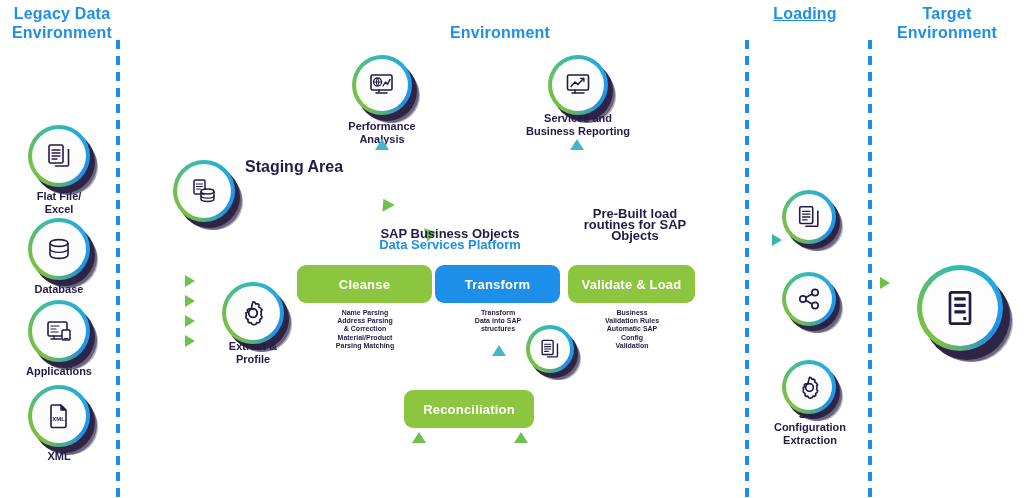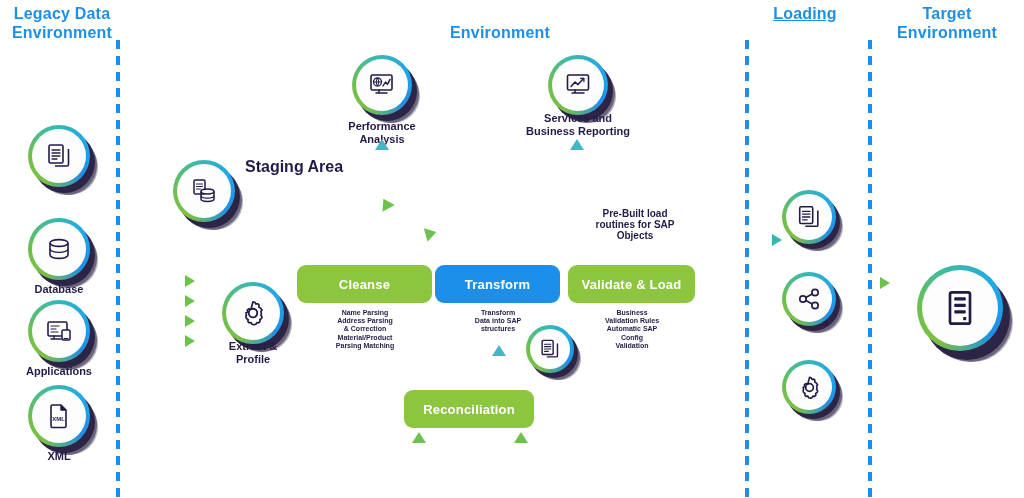--- a/index.html
+++ b/index.html
@@ -96,21 +96,21 @@
     position: absolute;
     text-align: center;
     color: #241a47;
     font-size: 7px;
     font-weight: bold;
     line-height: 8.2px;
   }
   .caption-lg {
     position: absolute;
     text-align: center;
-    font-size: 10px;
+    font-size: 13px;
     font-weight: bold;
     line-height: 11px;
     color: #241a47;
   }
   .caption-lg .accent { color: #1e8fe8; display: block; }
 
   
   .tri {
     position: absolute;
     width: 0; height: 0;
@@ -160,20 +160,24 @@
     <div class="ring">
       <div class="inner">
         <svg width="28" height="28" viewBox="0 0 28 28">
           <rect x="4" y="3" width="14" height="18" rx="1.5" fill="#fff" stroke="#241a47" stroke-width="1.6"></rect>
           <path d="M7 8h8M7 11h8M7 14h8M7 17h5" stroke="#241a47" stroke-width="1.3" stroke-linecap="round"></path>
           <path d="M10 24h12a1.5 1.5 0 0 0 1.5-1.5V7" fill="none" stroke="#241a47" stroke-width="1.6" stroke-linejoin="round"></path>
         </svg>
       </div>
     </div>
   </div>
+  <div class="node-label" style="left:9px; top:190px; width:100px;">
+    <span>Flat File/</span><br>
+    <span>Excel</span>
+  </div>
 
   <div class="badge" style="left:28px; top:218px; width:62px; height:62px;">
     <div class="ring">
       <div class="inner">
         <svg width="28" height="28" viewBox="0 0 28 28">
           <ellipse cx="14" cy="8" rx="9" ry="3.4" fill="#fff" stroke="#241a47" stroke-width="1.6"></ellipse>
           <path d="M5 8v12c0 1.9 4 3.4 9 3.4s9-1.5 9-3.4V8" fill="none" stroke="#241a47" stroke-width="1.6"></path>
           <path d="M5 14c0 1.9 4 3.4 9 3.4s9-1.5 9-3.4" fill="none" stroke="#241a47" stroke-width="1.4"></path>
         </svg>
       </div>
@@ -285,20 +289,24 @@
   </div>
   <div class="node-label" style="left:500px; top:112px; width:156px;">
     <span>Services and</span><br>
     <span>Business Reporting</span>
   </div>
   <div class="tri up" style="left:570px; top:139px;"></div>
 
   <div class="tri up greenish" style="left:379px; top:198px; transform:rotate(-28deg);"></div>
   <div class="tri up greenish" style="left:424px; top:228px; transform:rotate(75deg);"></div>
 
+  <div class="caption-lg" style="left:355px; top:228px; width:190px;">
+    <span>SAP Business Objects</span>
+    <span class="accent">Data Services Platform</span>
+  </div>
 
   <div class="caption-lg" style="left:570px; top:208px; width:130px;">
     <span>Pre-Built load</span><br>
     <span>routines for SAP</span><br>
     <span>Objects</span>
   </div>
 
   <div class="pill green" style="left:297px; top:265px; width:135px; height:38px;">
     <span>Cleanse</span>
   </div>
@@ -384,20 +392,25 @@
   <div class="badge" style="left:782px; top:360px; width:54px; height:54px;">
     <div class="ring">
       <div class="inner">
         <svg width="27" height="27" viewBox="0 0 28 28">
           <path d="M14 3.2l1.9.55.95 1.75 1.95-.3 1.4 1.4-.3 1.95 1.75.95L23.2 11.5l-1.2 1.55.55 1.9-.55 1.9 1.2 1.55-.55 1.9-1.75.95.3 1.95-1.4 1.4-1.95-.3-.95 1.75-1.9.55-1.9-.55-.95-1.75-1.95.3-1.4-1.4.3-1.95-1.75-.95-.55-1.9.55-1.9-.55-1.9 1.75-.95-.3-1.95 1.4-1.4 1.95.3.95-1.75z" fill="#fff" stroke="#241a47" stroke-width="1.8" stroke-linejoin="round" transform="scale(0.92) translate(1.2,0.6)"></path>
           <circle cx="14" cy="14" r="4" fill="#fff" stroke="#241a47" stroke-width="1.8"></circle>
         </svg>
       </div>
     </div>
   </div>
+  <div class="node-label" style="left:752px; top:408px; width:116px;">
+    <span>SAP</span><br>
+    <span>Configuration</span><br>
+    <span>Extraction</span>
+  </div>
 
   <div class="tri right" style="left:880px; top:277px;"></div>
 
   <div class="badge" style="left:917px; top:265px; width:86px; height:86px;">
     <div class="ring" style="padding:5px;">
       <div class="inner">
         <svg width="40" height="40" viewBox="0 0 28 28">
           <rect x="7" y="3" width="14" height="22" rx="1.4" fill="#fff" stroke="#241a47" stroke-width="1.9"></rect>
           <rect x="10" y="6.5" width="8" height="2.3" rx="0.6" fill="#241a47"></rect>
           <rect x="10" y="11" width="8" height="2.3" rx="0.6" fill="#241a47"></rect>

